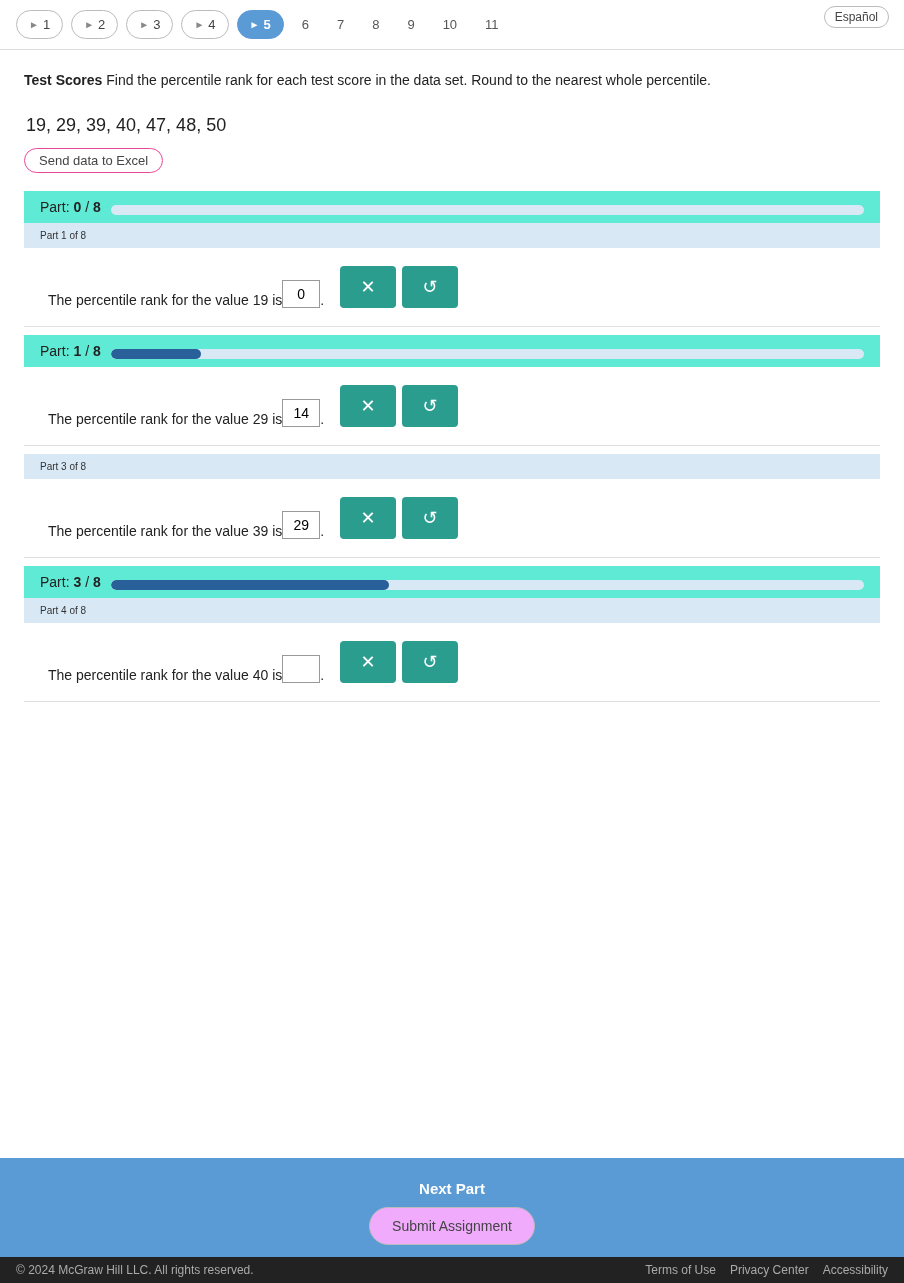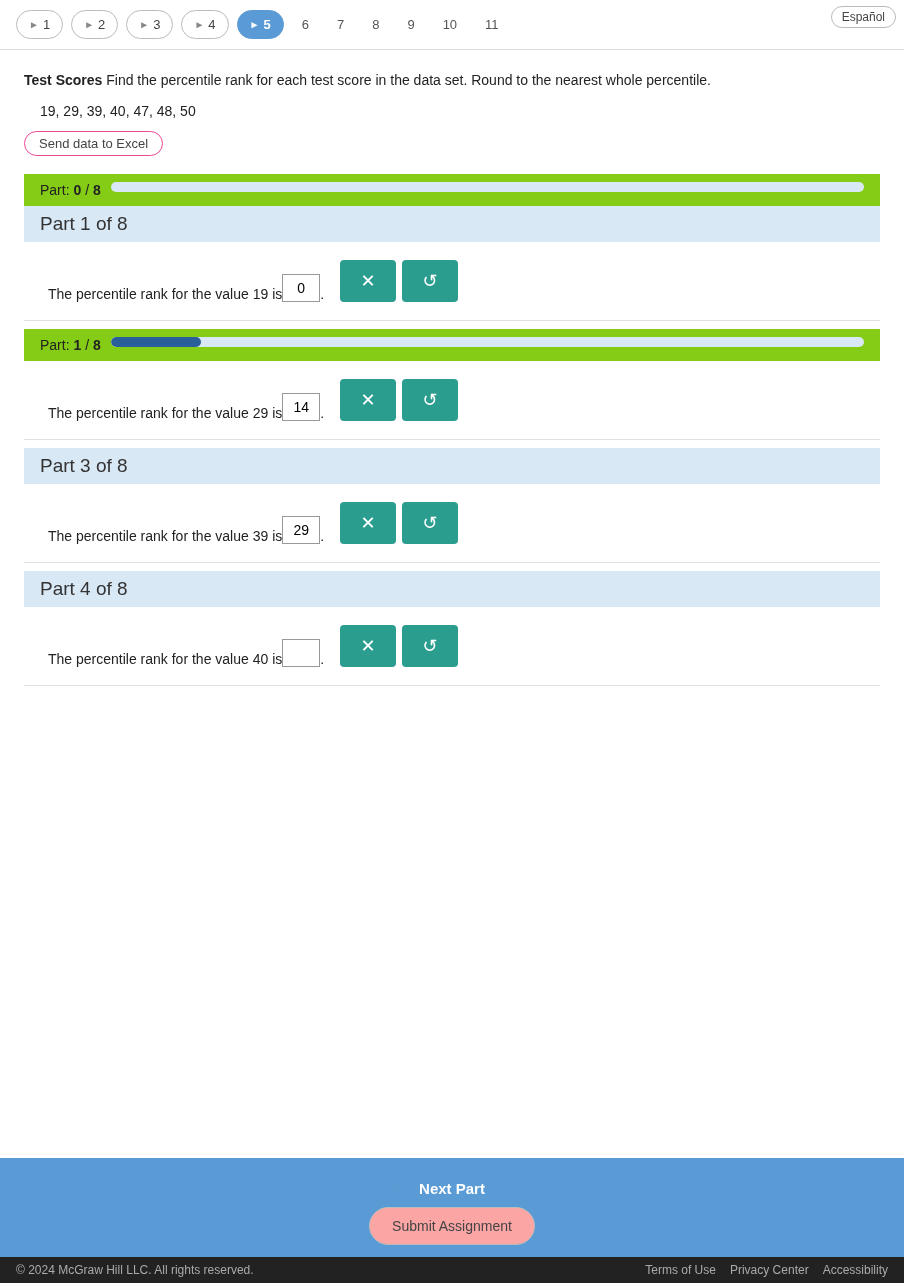--- a/index.html
+++ b/index.html
@@ -53,65 +53,65 @@
     .nav-item.active .arrow {
       color: #fff;
     }
     .nav-number {
       font-size: 13px;
       color: #555;
       padding: 6px 10px;
     }
     .espanol-badge {
       position: absolute;
-      right: 8px;
+      right: 15px;
       top: 6px;
       border: 1px solid #bbb;
       border-radius: 12px;
       padding: 3px 10px;
       font-size: 12px;
       color: #444;
       cursor: pointer;
     }
 
     
     .main-content {
       padding: 20px 24px 10px 24px;
       flex: 1;
     }
     .problem-title {
       font-weight: bold;
       display: inline;
     }
     .problem-description {
-      margin-bottom: 12px;
+      margin-bottom: 24px;
       line-height: 1.5;
     }
     .data-set {
-      margin: 8px 0 12px 16px;
-      font-size: 14px;
+      margin: 8px 0 12px 2px;
+      font-size: 18px;
     }
     .excel-btn {
       border: 1px solid #ec4899;
       border-radius: 14px;
       padding: 4px 14px;
       font-size: 13px;
       background: #fff;
       cursor: pointer;
       color: #444;
       margin-bottom: 18px;
     }
 
     
     .part-header {
-      background: #84cc16;
+      background: #5eead4;
       padding: 8px 16px;
       font-size: 14px;
       display: flex;
-      align-items: flex-start;
+      align-items: flex-end;
       gap: 10px;
     }
     .part-label {
       font-size: 14px;
     }
     .part-label strong {
       font-weight: bold;
     }
     .progress-bar-bg {
       flex: 1;
@@ -122,21 +122,21 @@
     }
     .progress-bar-fill {
       height: 100%;
       background: #2a6099;
       border-radius: 5px;
     }
 
     .sub-part-header {
       background: #d9e8f5;
       padding: 7px 16px;
-      font-size: 19px;
+      font-size: 10px;
       color: #333;
     }
 
     .part-body {
       padding: 18px 24px 18px 24px;
       background: #fff;
       border-bottom: 1px solid #e0e0e0;
     }
     .part-question {
       display: flex;
@@ -184,21 +184,21 @@
       background: #5b9bd5;
       color: #fff;
       border: none;
       border-radius: 20px;
       padding: 10px 22px;
       font-size: 15px;
       font-weight: bold;
       cursor: pointer;
     }
     .submit-btn {
-      background: #fca5a5;
+      background: #f0abfc;
       color: #444;
       border: 1px solid #bbb;
       border-radius: 20px;
       padding: 10px 22px;
       font-size: 14px;
       cursor: pointer;
     }
 
     
     .footer {
@@ -330,20 +330,31 @@
           <div class="btn-group">
             <button class="btn-teal">✕</button>
             <button class="btn-teal">↺</button>
           </div>
         </div>
       </div>
     </div>
 
     
     <div class="section-gap">
+      <div class="part-header">
+        <span class="part-label">
+          <span>Part:</span>
+          <strong>3</strong>
+          <span> / </span>
+          <strong>8</strong>
+        </span>
+        <div class="progress-bar-bg">
+          <div class="progress-bar-fill" style="width:37%"></div>
+        </div>
+      </div>
       <div class="sub-part-header">Part 4 of 8</div>
       <div class="part-body">
         <div class="part-question">
           <span>The percentile rank for the value 40 is</span>
           <input class="answer-input" type="text" value="" style="">
           <span>.</span>
           <div class="btn-group">
             <button class="btn-teal">✕</button>
             <button class="btn-teal">↺</button>
           </div>

